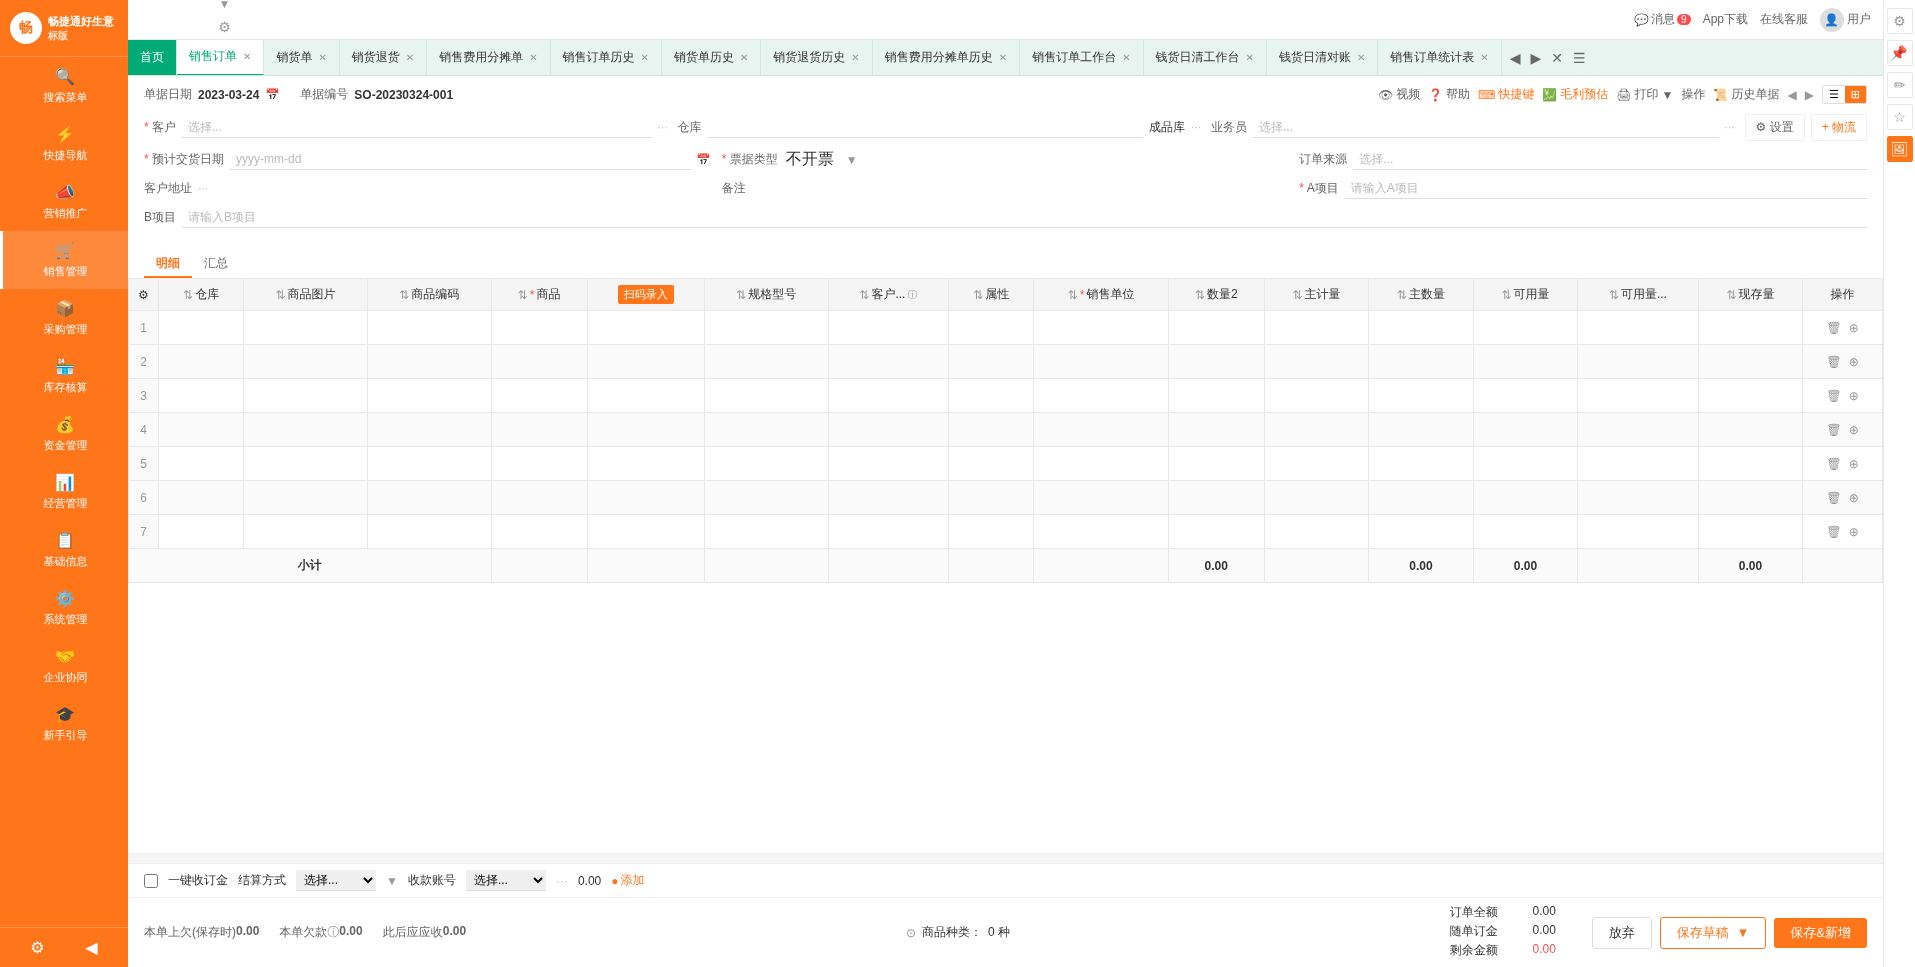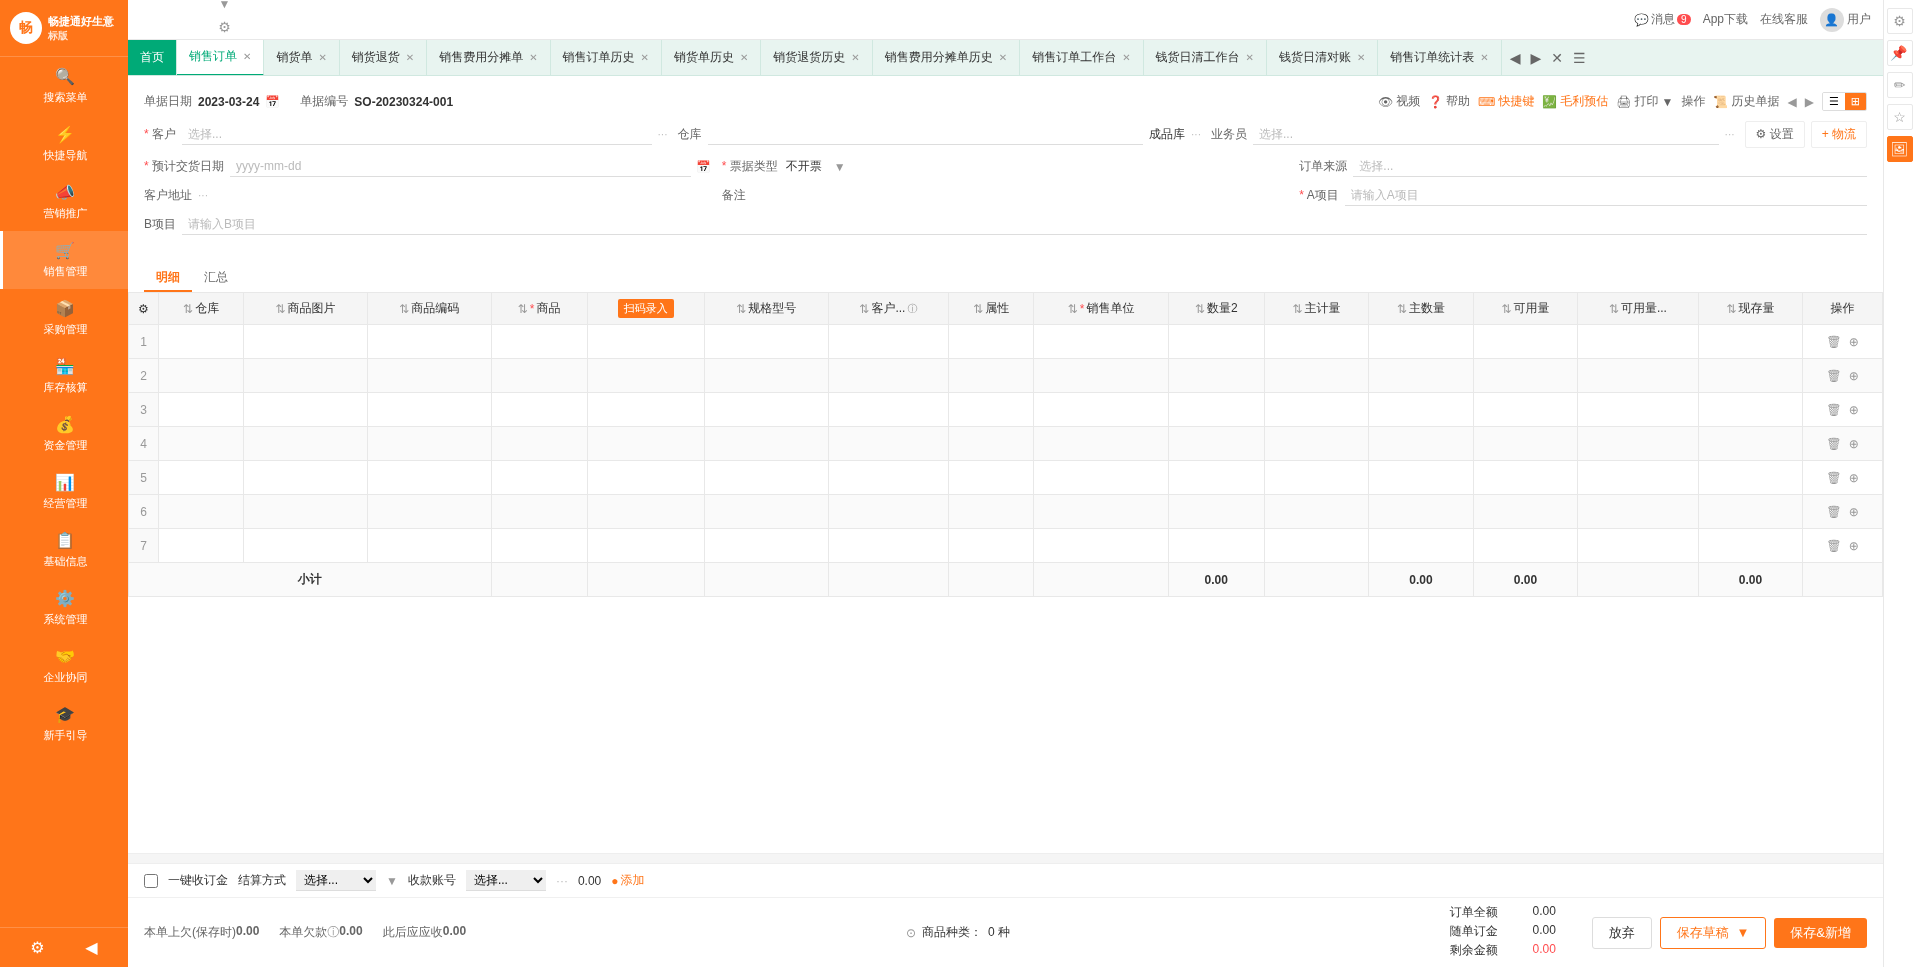--- a/index.html
+++ b/index.html
@@ -102,21 +102,21 @@
 
     
     .right-sidebar { width: 32px; background: white; border-left: 1px solid #e8e8e8; display: flex; flex-direction: column; align-items: center; padding-top: 8px; gap: 6px; }
     .right-sidebar-icon { width: 26px; height: 26px; display: flex; align-items: center; justify-content: center; cursor: pointer; color: #999; font-size: 14px; border: 1px solid #e8e8e8; border-radius: 2px; }
 
     .scrollbar-area { height: 10px; background: #f5f5f5; border-top: 1px solid #eee; overflow-x: auto; }
     .scrollbar-inner { height: 10px; width: 800px; }
 
     .page-body { display: flex; flex-direction: column; flex: 1; overflow: hidden; }
 
-    .form-section { background: white; padding: 16px 16px; }
+    .form-section { background: white; padding: 9px 16px; }
   </style>
 </head>
 <body>
 
 <div class="app-container">
 
   <div class="sidebar">
     <div class="sidebar-logo">
       <div class="sidebar-logo-icon">畅</div>
       <div class="sidebar-logo-text">
@@ -340,21 +340,21 @@
         </div>
 
         <div class="form-row">
           <div class="form-field" style="flex:2;">
             <span class="form-label required">预计交货日期</span>
             <input class="form-input" type="text" placeholder="yyyy-mm-dd" style="">
             <span style="color:#999;cursor:pointer;">📅</span>
           </div>
           <div class="form-field" style="flex:2;gap:8px;">
             <span class="form-label required">票据类型</span>
-            <span style="color:#333;font-size:12px;">不开票</span>
+            <span style="color:#333;font-size:16px;">不开票</span>
             <span style="color:#999;cursor:pointer;margin-left:4px;">▼</span>
           </div>
           <div class="form-field" style="flex:2;">
             <span class="form-label">订单来源</span>
             <input class="form-input" type="text" placeholder="选择..." style="">
           </div>
         </div>
 
         <div class="form-row">
           <div class="form-field" style="flex:2;">

